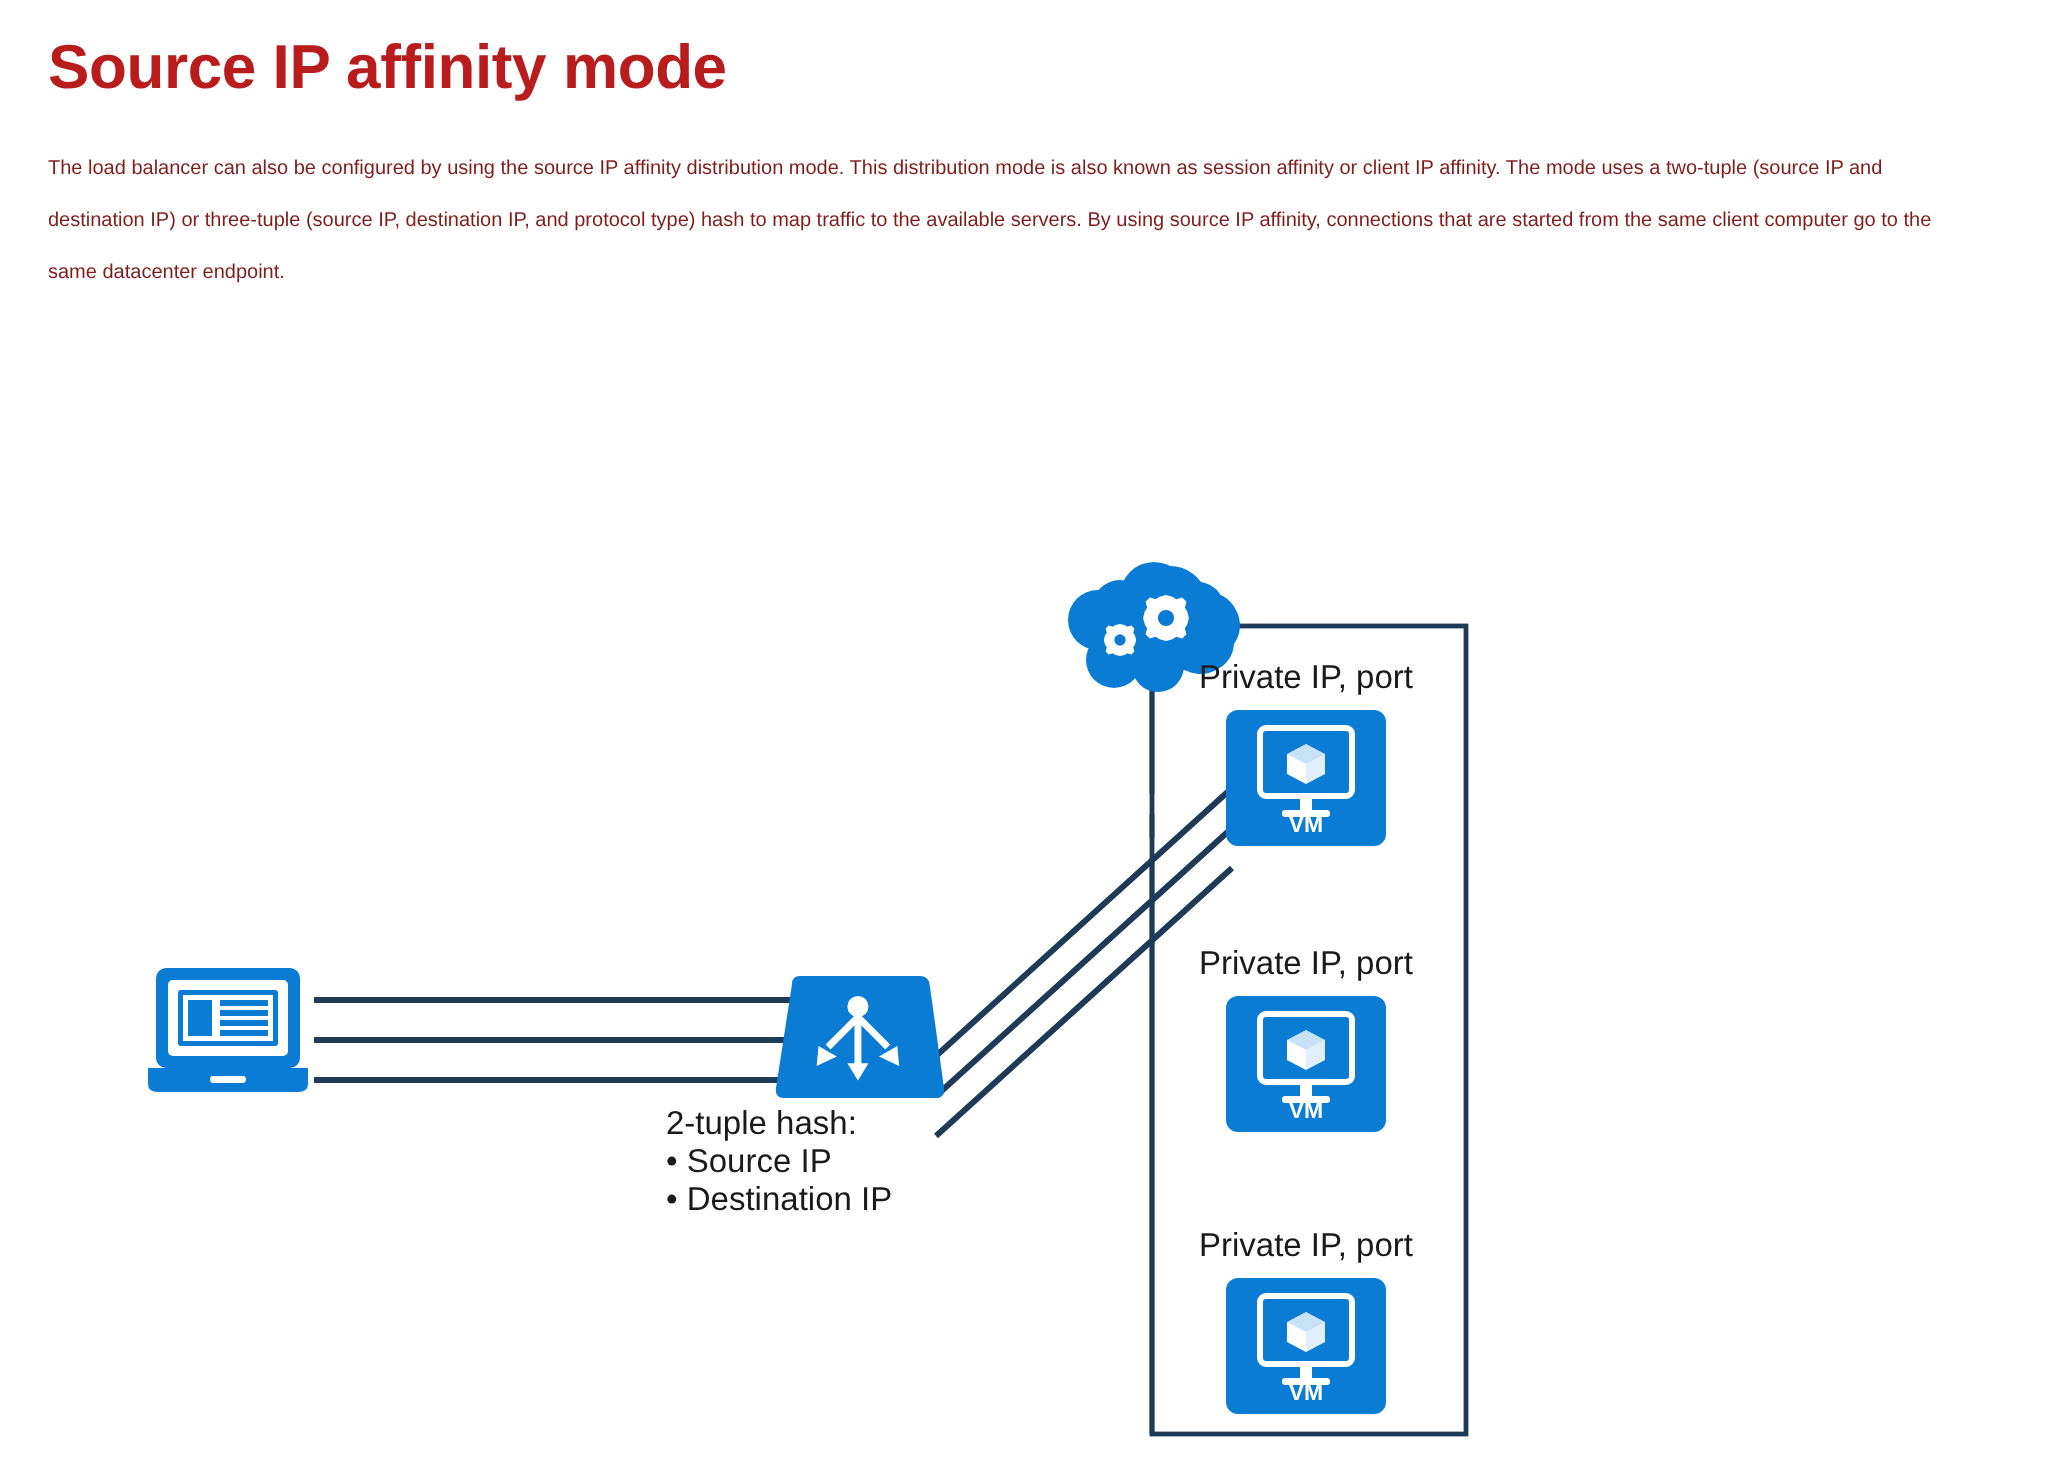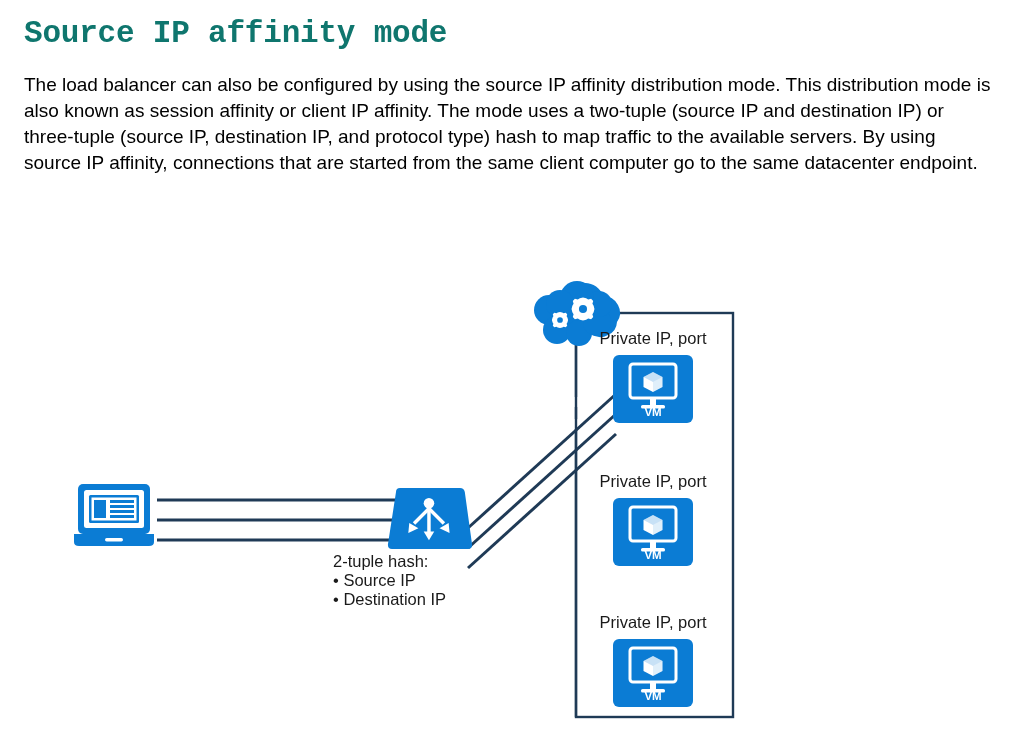--- a/index.html
+++ b/index.html
@@ -25,34 +25,34 @@
 
   
   .article {
     position: absolute;
     left: 24px;
     top: 14px;
     width: 968px;
   }
 
   h1.page-title {
-    font-family: Liberation Mono, monospace;
+    font-family: Liberation Sans, sans-serif;
     font-size: 31px;
     line-height: 40px;
     font-weight: 600;
     letter-spacing: -0.2px;
     margin: 0 0 18px 0;
-    color: #0f766e;
+    color: #b91c1c;
   }
 
   p.body-text {
-    font-size: 19px;
+    font-size: 10px;
     line-height: 26px;
     margin: 0 0 20px 0;
-    color: #000000;
+    color: #7f1d1d;
     max-width: 970px;
   }
   p.body-text.second { max-width: 920px; }
 
   
   .figure {
     position: absolute;
     left: 0px;
     top: 262px;
     width: 1024px;

